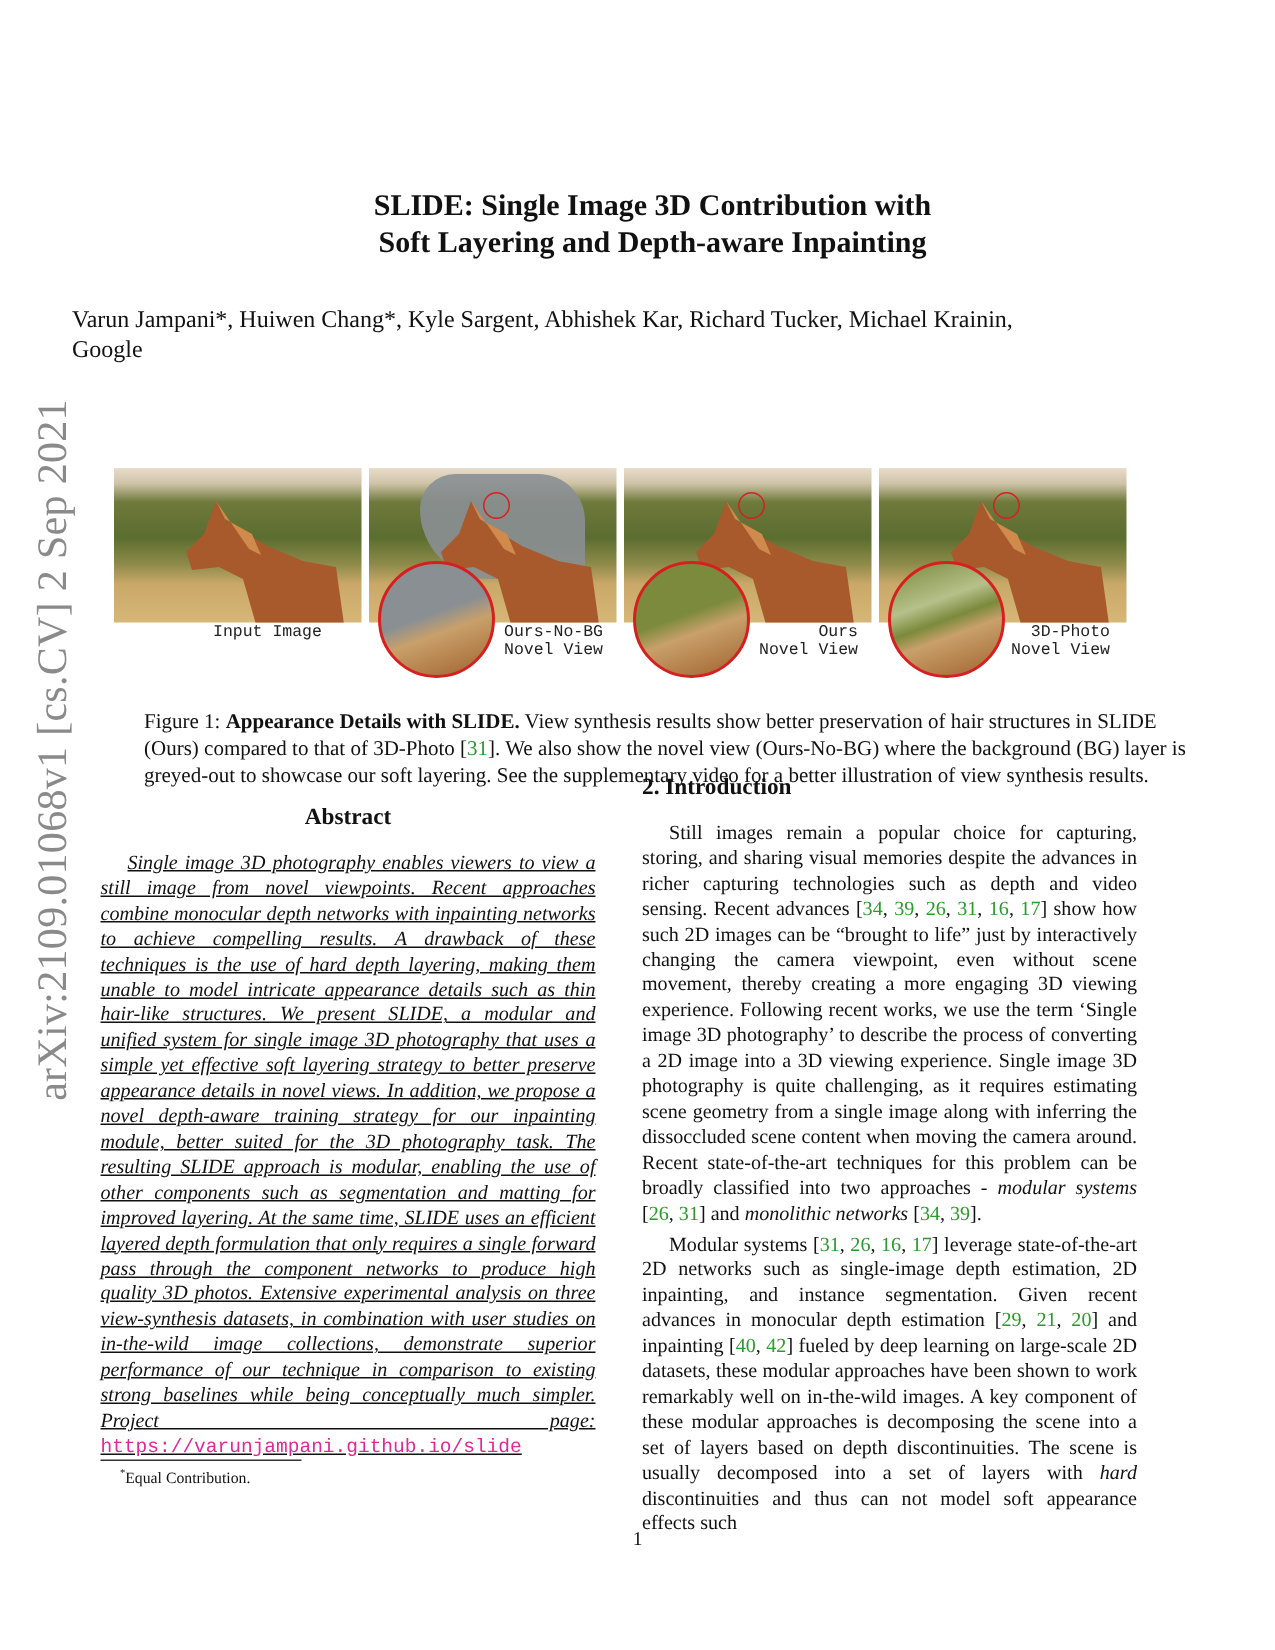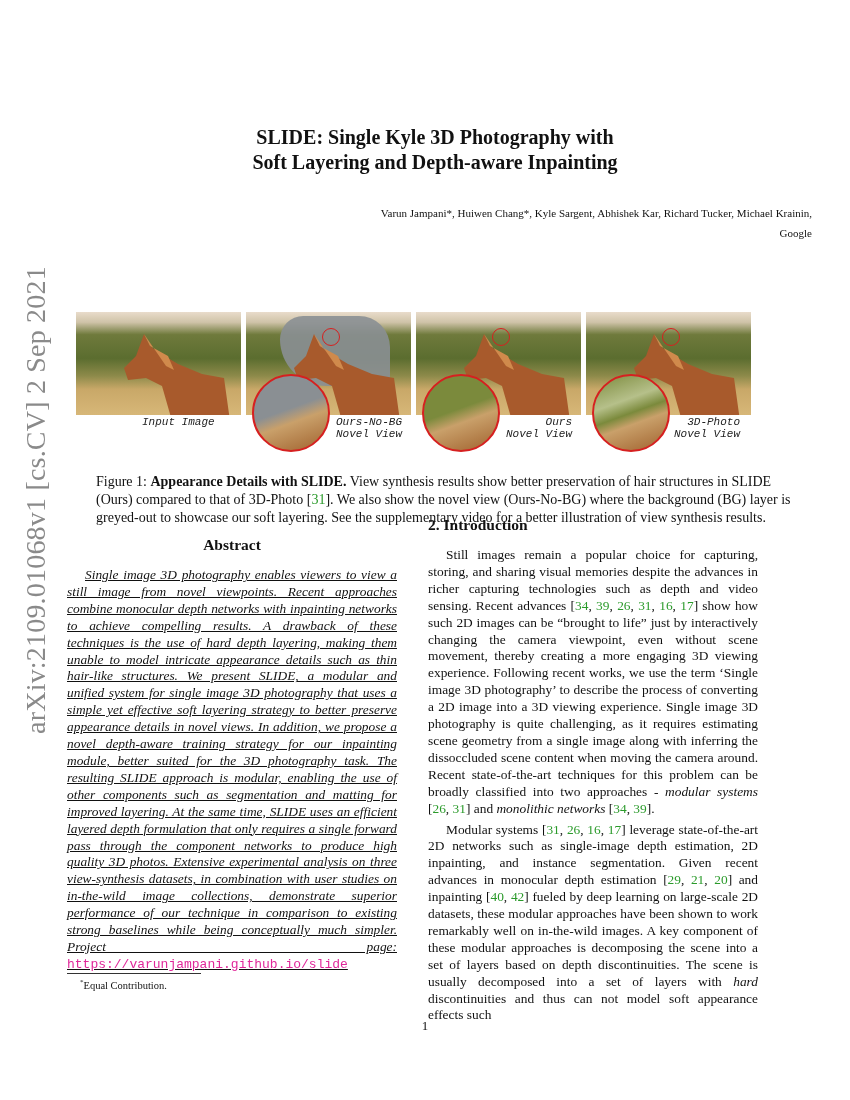--- a/index.html
+++ b/index.html
@@ -3,29 +3,29 @@
 <meta charset="utf-8">
 <style>
   html, body { margin: 0; padding: 0; background: #ffffff; }
   body { width: 850px; height: 1100px; position: relative; overflow: hidden;
          font-family: "Liberation Serif", "DejaVu Serif", serif; color: #111; }
   .arxiv { position: absolute; left: 0; top: 0; width: 60px; height: 1100px; }
   .arxiv span { position: absolute; left: 36px; top: 500px; transform: translate(-50%, -50%) rotate(-90deg);
                 white-space: nowrap; font-size: 28px; color: #8a8a8a; letter-spacing: 0.2px; }
   .title { position: absolute; left: 150px; width: 570px; top: 125px; text-align: center;
            font-weight: bold; font-size: 20px; line-height: 25px; }
-  .authors { position: absolute; left: 72px; width: 740px; top: 204px; text-align: right;
-             font-size: 11px; line-height: 19.5px; }
+  .authors { position: absolute; left: 48px; width: 740px; top: 204px; text-align: left;
+             font-size: 16px; line-height: 19.5px; }
   .figure { position: absolute; left: 76px; top: 312px; width: 680px; height: 135px; }
   .panel { position: absolute; top: 0; width: 165px; height: 103px; overflow: hidden;
            background: linear-gradient(180deg, #e9dccb 0%, #cfc3a8 10%, #6f7a3c 22%, #5b6d2f 45%, #8d8a4a 62%, #c9a868 75%, #d7b778 100%); }
   .panel .horse { position: absolute; left: 38px; top: 14px; width: 120px; height: 95px; }
   .panel .grey { position: absolute; left: 34px; top: 4px; width: 110px; height: 70px; background: #8a8f93; border-radius: 30px 40px 10px 60px; opacity: 0.9; }
   .label { position: absolute; font-family: "Liberation Mono", "DejaVu Sans Mono", monospace; font-size: 11px;
-           line-height: 12px; text-align: right; color: #222; font-style: italic; }
+           line-height: 12px; text-align: right; color: #222; }
   .zoomcirc { position: absolute; width: 74px; height: 74px; border-radius: 50%; border: 2px solid #d62020; overflow: hidden; }
   .smallcirc { position: absolute; width: 16px; height: 16px; border-radius: 50%; border: 1.5px solid #d62020; }
   .caption { position: absolute; left: 68px; width: 715px; top: 473px; font-size: 14px; line-height: 18px; margin-left: 28px; }
   .cite { color: #2a9a2a; }
   .col { position: absolute; top: 515px; width: 330px; font-size: 13.4px; line-height: 16.9px; text-align: justify; }
   .col.left { left: 67px; margin-top: 20px; }
   .col.right { left: 428px; }
   .sec-h { font-weight: bold; font-size: 15.5px; margin: 0 0 12px 0; line-height: 20px; }
   .left .sec-h { text-align: center; }
   .para { margin: 0; text-indent: 18px; }
@@ -38,21 +38,21 @@
   .pagenum { position: absolute; left: 0; width: 850px; top: 1018px; text-align: center; font-size: 13px; }
 </style>
 </head>
 <body>
 
 <div class="arxiv">
   <span>arXiv:2109.01068v1  [cs.CV]  2 Sep 2021</span>
 </div>
 
 <div class="title">
-  <div>SLIDE: Single Kyle 3D Photography with</div>
+  <div>SLIDE: Single Image 3D Contribution with</div>
   <div>Soft Layering and Depth-aware Inpainting</div>
 </div>
 
 <div class="authors">
   <div>Varun Jampani*, Huiwen Chang*, Kyle Sargent, Abhishek Kar, Richard Tucker, Michael Krainin,</div>
   <div>Google</div>
 </div>
 
 <div class="figure">
 

